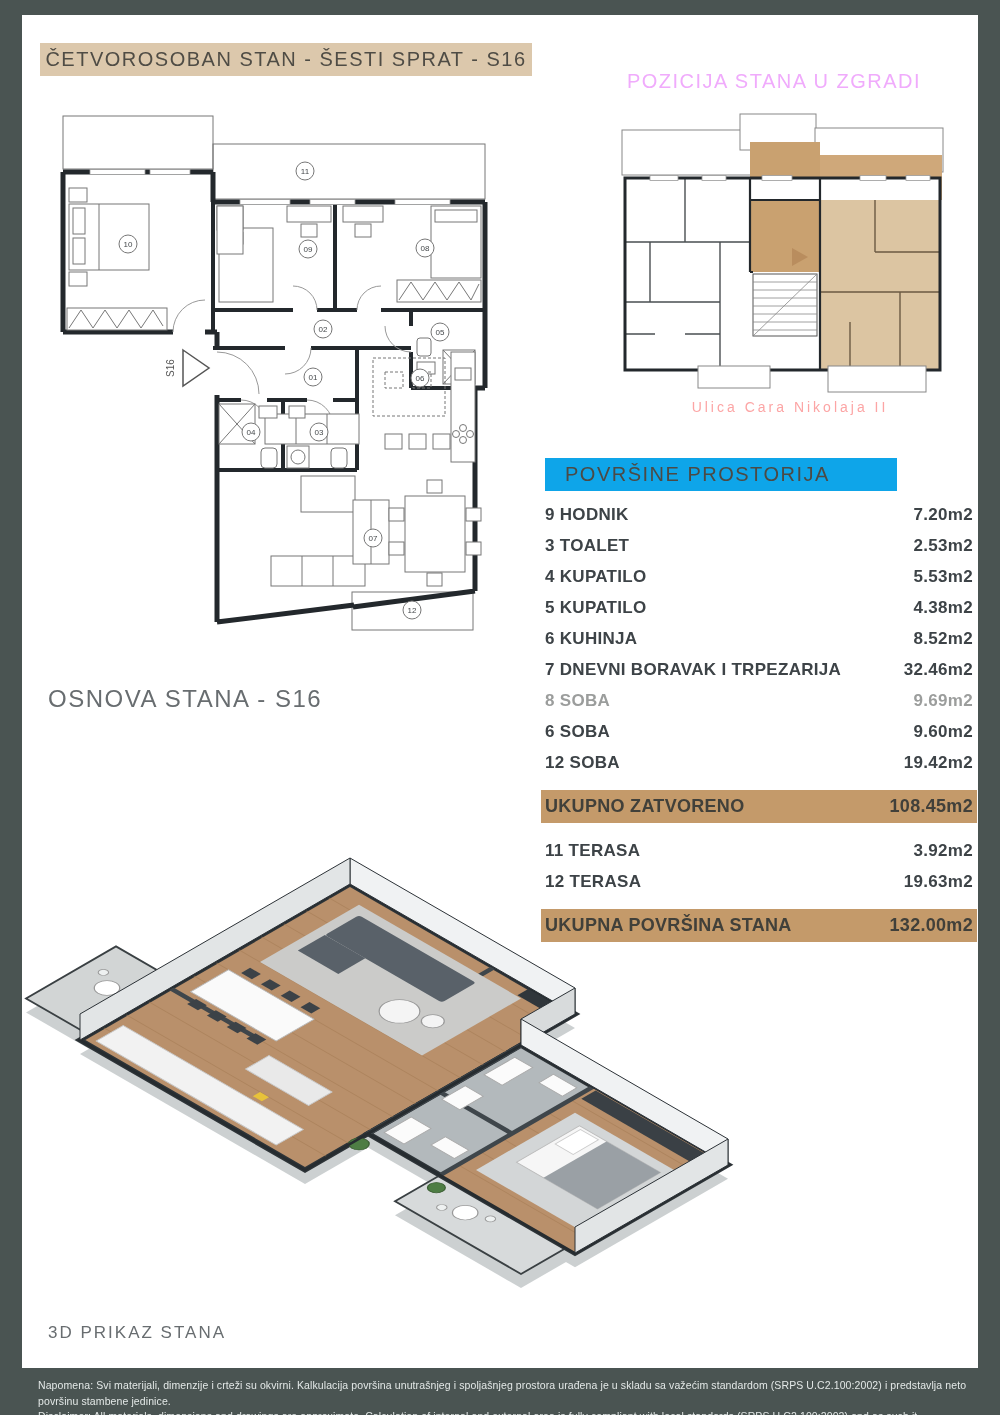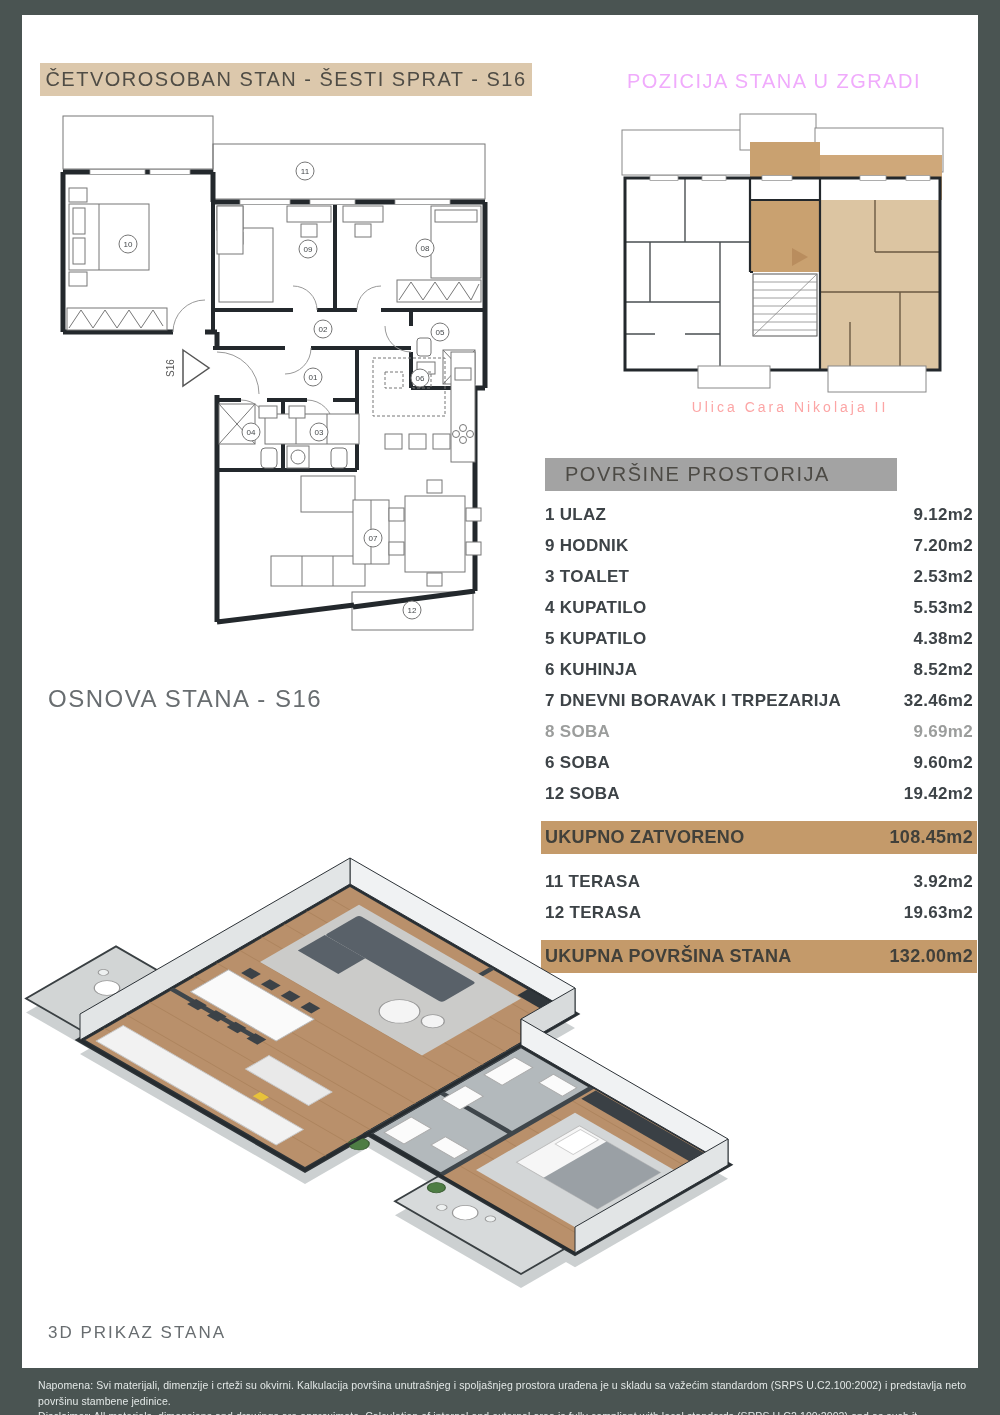--- a/index.html
+++ b/index.html
@@ -4,38 +4,38 @@
 <style>
   html,body{margin:0;padding:0;}
   body{
     width:1000px;height:1415px;position:relative;overflow:hidden;
     background:#4a5452;font-family:"Liberation Sans",sans-serif;
   }
   .card{position:absolute;left:22px;top:15px;width:956px;height:1353px;background:#ffffff;}
   .abs{position:absolute;}
   .banner{
     background:#dcc8ac;color:#4f4c45;display:flex;align-items:center;justify-content:center;
-    font-size:20px;letter-spacing:1.5px;font-weight:500;margin-top:20px;
+    font-size:20px;letter-spacing:1.5px;font-weight:500;
   }
   .title-banner{left:40px;top:43px;width:492px;height:33px;}
   .pos-title{
     left:600px;top:47px;width:348px;height:28px;display:flex;align-items:center;justify-content:center;
     color:#f0abfc;font-size:20px;letter-spacing:1.5px;font-weight:500;margin-top:20px;
   }
   .street-caption{
     left:610px;top:399px;width:360px;text-align:center;color:#fca5a5;
     font-size:14px;letter-spacing:3px;font-weight:400;
   }
   .section-caption{color:#686d70;font-size:24px;letter-spacing:1.5px;font-weight:500;margin-top:25px;}
   .caption-osnova{left:48px;top:660px;}
   .caption-3d{left:48px;top:1298px;font-size:17px;letter-spacing:2px;}
   
   .areas{left:545px;top:458px;width:428px;}
   .areas-header{
-    width:352px;height:33px;background:#a3a3a3;color:#4c4a45;
+    width:352px;height:33px;background:#0ea5e9;color:#4c4a45;
     display:flex;align-items:center;padding-left:20px;box-sizing:border-box;
     font-size:20px;letter-spacing:1.5px;font-weight:500;margin-bottom:8px;
   }
   .trow{
     height:31px;display:flex;align-items:center;justify-content:space-between;
     color:#3d4347;font-size:17px;font-weight:600;letter-spacing:0.3px;
   }
   .trow .tname{white-space:nowrap;}
   .trow.muted{color:#9b9d9c;}
   .trow.total{
@@ -253,24 +253,20 @@
 
   <polygon points="182,146 198,155 182,164" fill="#b98d5e"></polygon>
 </svg>
 
 <div class="abs street-caption">Ulica Cara Nikolaja II</div>
 
 <div class="abs areas">
   <div class="areas-header">POVRŠINE PROSTORIJA</div>
   <div id="rows-container">
       <div class="trow">
-        <span class="tname">1 ULAZ</span>
-        <span class="tval">9.12m2</span>
-      </div>
-      <div class="trow">
         <span class="tname">9 HODNIK</span>
         <span class="tval">7.20m2</span>
       </div>
       <div class="trow">
         <span class="tname">3 TOALET</span>
         <span class="tval">2.53m2</span>
       </div>
       <div class="trow">
         <span class="tname">4 KUPATILO</span>
         <span class="tval">5.53m2</span>

